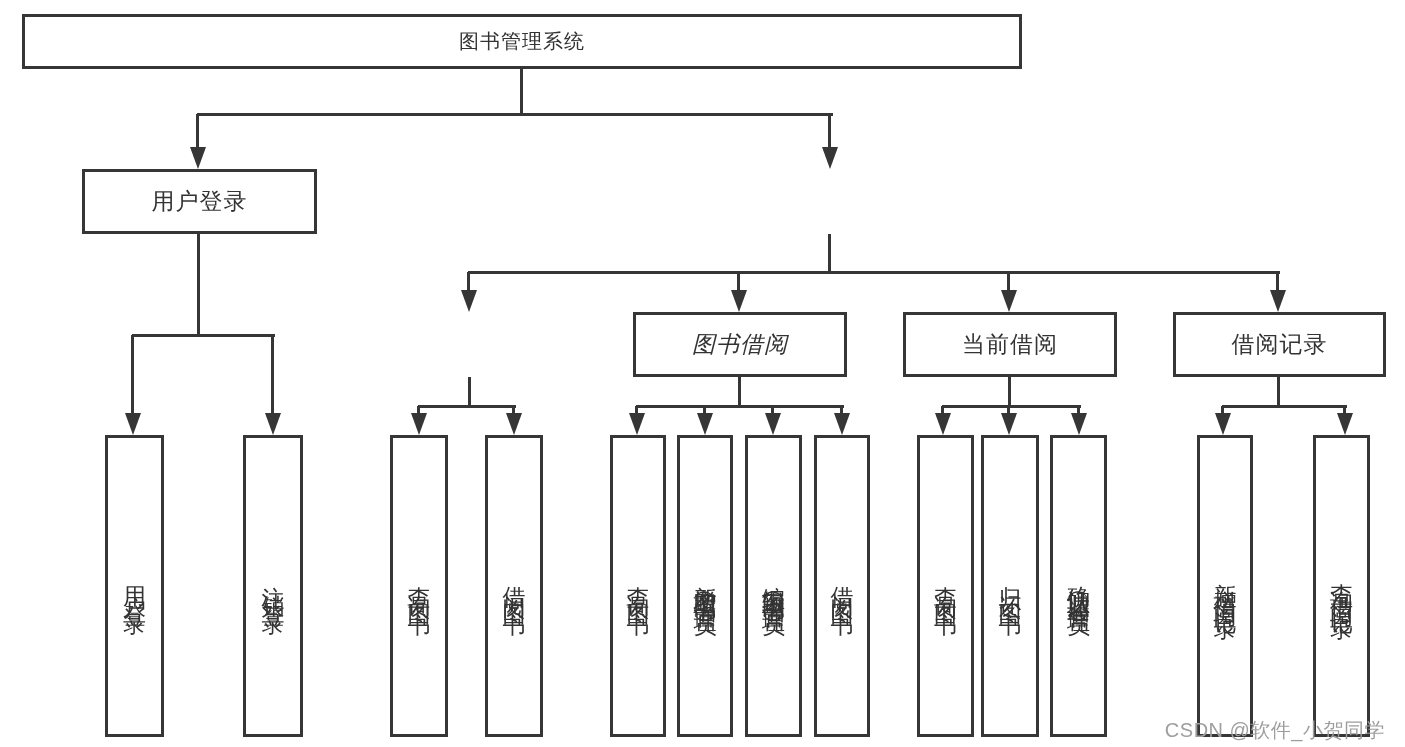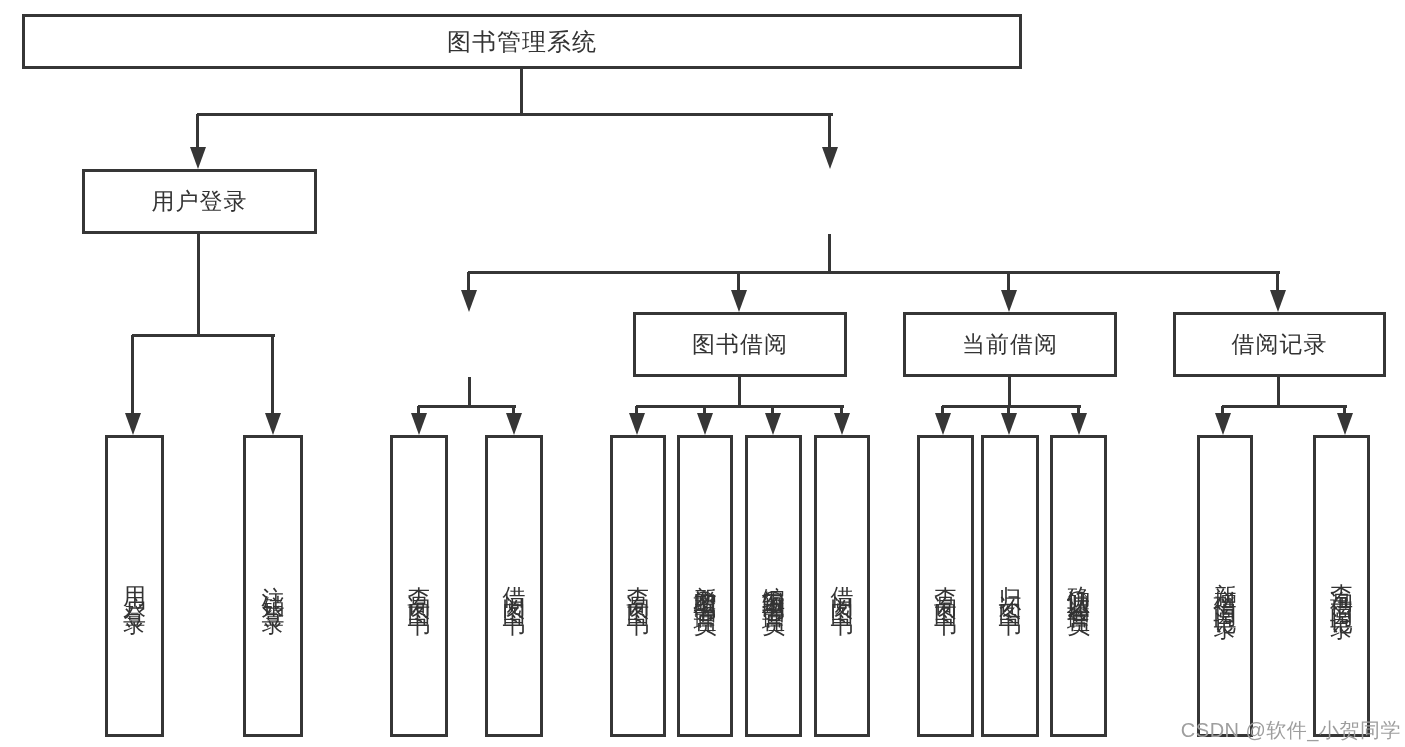--- a/index.html
+++ b/index.html
@@ -6,42 +6,42 @@
   .stage{
     position:relative;width:1405px;height:747px;background:#ffffff;overflow:hidden;
     font-family:"Liberation Sans","DejaVu Sans",sans-serif;color:#333333;
   }
   
   .box{
     position:absolute;background:#ffffff;border:3px solid #363636;box-sizing:border-box;
     display:flex;align-items:center;justify-content:center;
   }
   .hbox{font-size:23px;letter-spacing:1px;white-space:nowrap;}
-  .root-box{font-size:24px;}
+  .root-box{font-size:20px;}
   .vbox span{
     writing-mode:vertical-rl;text-orientation:mixed;
     font-size:23px;line-height:1;letter-spacing:9px;white-space:nowrap;
   }
   .vbox.mid span{letter-spacing:7px;}
   .vbox.long span{letter-spacing:4px;}
   
   .line{position:absolute;background:#363636;}
   .line.h{height:3px;}
   .line.v{width:3px;}
   
   .arrow{position:absolute;width:16px;}
   .arrow .shaft{position:absolute;left:6px;top:0;width:3px;bottom:14px;background:#363636;}
   .arrow .head{
     position:absolute;left:0;bottom:0;width:0;height:0;
     border-left:8px solid transparent;border-right:8px solid transparent;
     border-top:22px solid #363636;
   }
   
   .watermark{
-    position:absolute;right:4px;bottom:3px;font-size:20px;color:#9e9e9e;
+    position:absolute;right:20px;bottom:3px;font-size:20px;color:#9e9e9e;
     letter-spacing:0.5px;white-space:nowrap;
   }
 </style>
 </head>
 <body>
 
 <div class="stage">
 
   <div class="box hbox root-box" style="left:22px;top:14px;width:1000px;height:55px;">
     <span>图书管理系统</span>
@@ -85,21 +85,21 @@
     </div>
   <div class="arrow" style="left:1001px;top:272px;height:40px;">
       <i class="shaft"></i>
       <i class="head"></i>
     </div>
   <div class="arrow" style="left:1270px;top:272px;height:40px;">
       <i class="shaft"></i>
       <i class="head"></i>
     </div>
 
-  <div class="box hbox" style="left:633px;top:312px;width:214px;height:65px;">
+  <div class="box hbox" style="left:633px;top:312px;width:214px;height:65px;font-style:italic;">
     <span>图书借阅</span>
   </div>
   <div class="box hbox" style="left:1173px;top:312px;width:213px;height:65px;">
     <span>借阅记录</span>
   </div>
   <div class="box hbox" style="left:903px;top:312px;width:214px;height:65px;">
     <span>当前借阅</span>
   </div>
 
   <div class="line v" style="left:468px;top:377px;height:31px;"></div>

